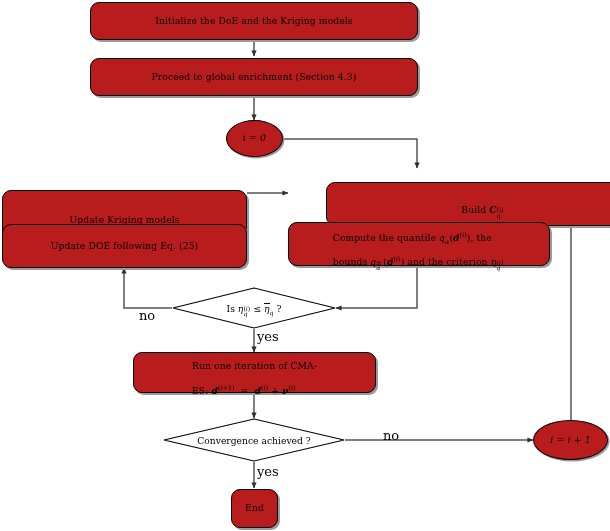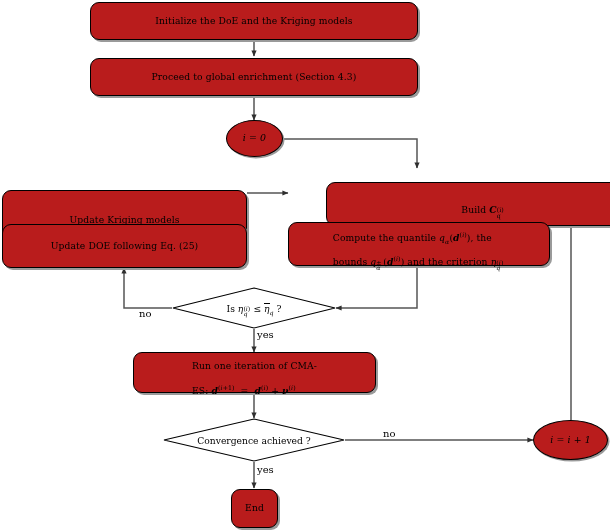--- a/index.html
+++ b/index.html
@@ -72,21 +72,21 @@
     height: 100%;
     display: flex;
     align-items: center;
     justify-content: center;
     font-size: 9.2px;
     text-align: center;
     pointer-events: none;
   }
   .edge-label {
     position: absolute;
-    font-size: 10px;
+    font-size: 13px;
     color: #000000;
     z-index: 3;
     background: transparent;
   }
   .mathi { font-style: italic; }
   .mathb { font-style: italic; font-weight: bold; }
   .scriptc {
     font-family: "DejaVu Serif", "Liberation Serif", serif;
     font-style: italic;
     font-weight: bold;

